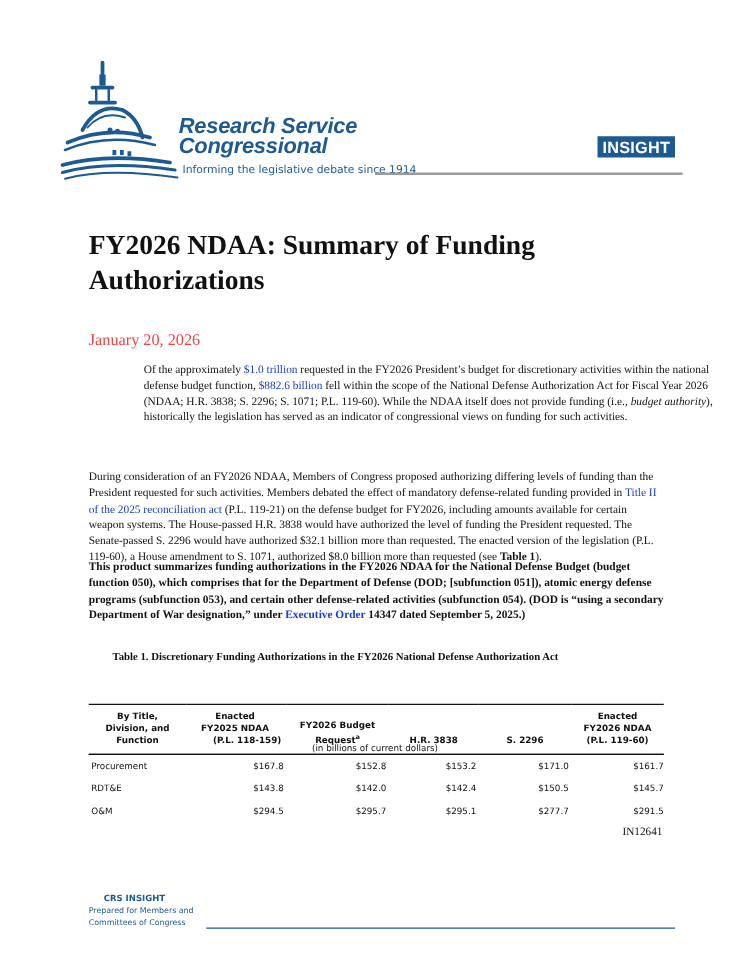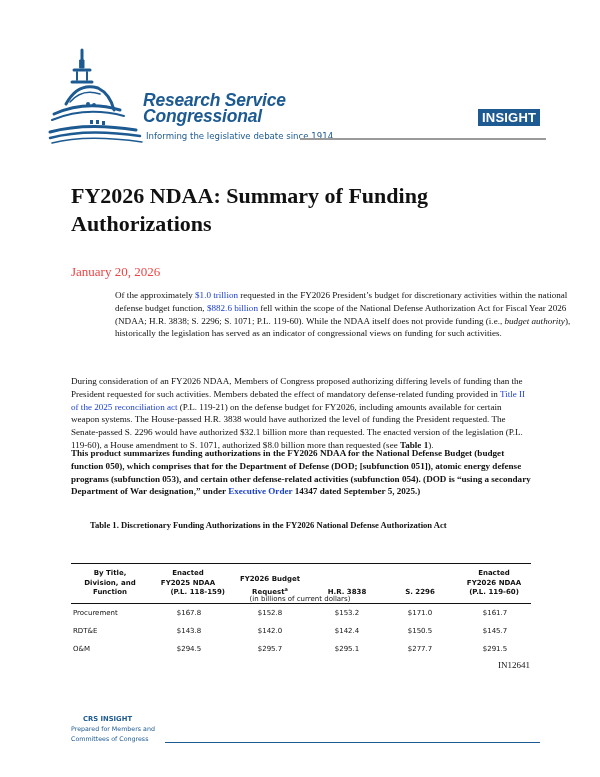--- a/index.html
+++ b/index.html
@@ -21,21 +21,21 @@
   .p2 { top:375px; }
   .p3 { top:447px;font-weight:bold; }
   a, .link { color:#1a3fcc; text-decoration:none; }
 
   .table-title { left:90px; top:520px; width:420px; text-align:left; font-family:Liberation Serif, serif; font-weight:bold; font-size:8.6px; line-height:11.5px; color:#111; }
   .table-sub { left:90px; top:567px; width:420px; text-align:center; font-family:"DejaVu Sans", sans-serif; font-size:7px; color:#111;margin-top:28px; }
 
   table.data { position:absolute; left:71px; top:563px; width:460px; border-collapse:collapse; font-family:"DejaVu Sans", sans-serif; font-size:7px; color:#111; }
   table.data thead tr { border-top:1.5px solid #111; border-bottom:1.5px solid #111; }
   table.data th { font-weight:bold; text-align:center; vertical-align:bottom; padding:5px 2px 5px 2px; line-height:9.6px; }
-  table.data td { padding:3px 2px; height:12px; text-align:center; }
+  table.data td { padding:3px 2px; height:12px; text-align:right; }
   table.data td.label { text-align:left; }
   table.data td.lastcol { padding-right:0; }
   sup { font-size:5px; }
 
   .footer-block { left:0; top:658px; width:530px; text-align:right; font-size:9px; line-height:14px; }
   .fb-org { font-weight:bold; font-size:9.5px; }
 
   .crs-insight-foot { left:71px; top:715px; font-family:"DejaVu Sans", sans-serif; font-weight:bold; font-size:6.8px; color:#1d5a92;margin-left:12px; }
   .prepared { left:71px; top:724px; font-family:"DejaVu Sans", sans-serif; font-size:6.3px; color:#1d5a92; line-height:9.5px; }
   .footer-rule { left:165px; top:742px; width:375px; height:1px; background:#1d5a92; }

